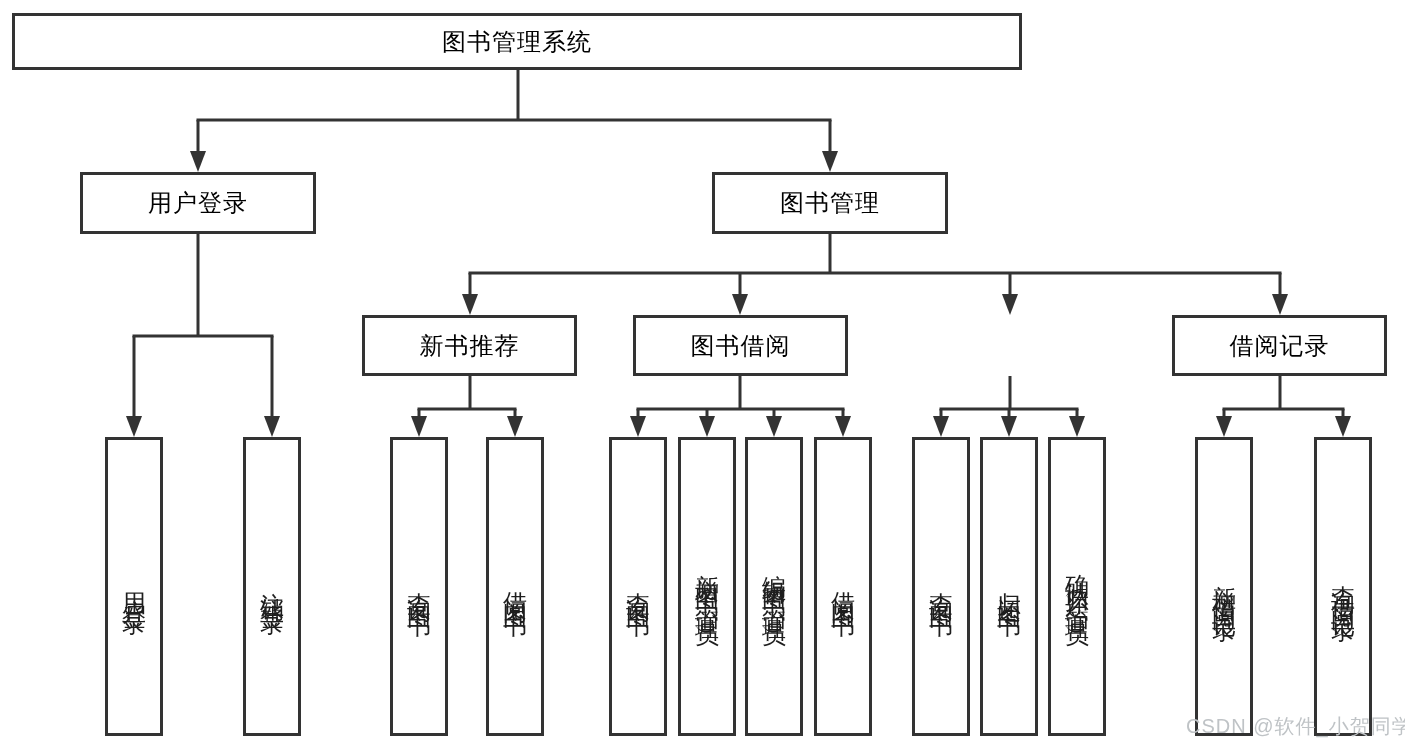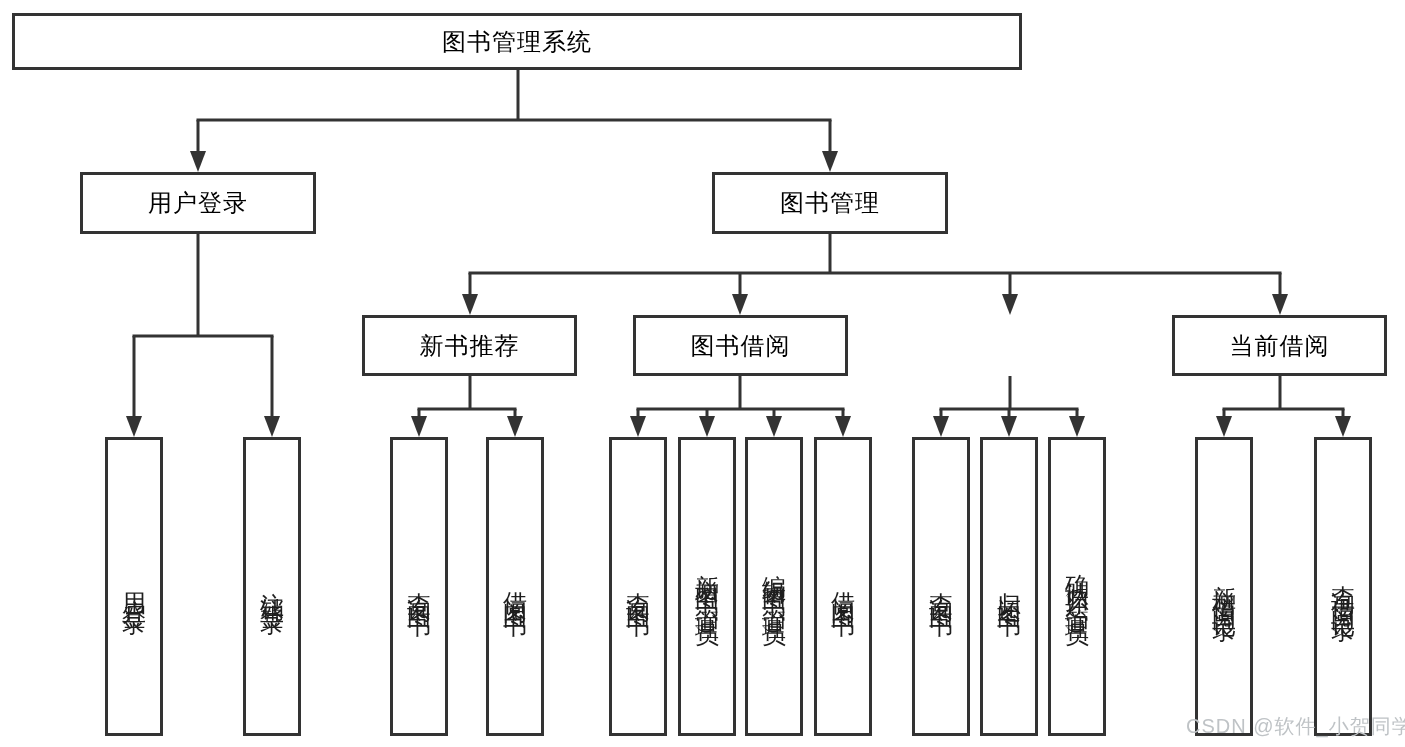--- a/index.html
+++ b/index.html
@@ -142,21 +142,21 @@
     <span>图书管理</span>
   </div>
 
   <div class="box" id="n-book-borrow">
     <span>图书借阅</span>
   </div>
   <div class="box" id="n-new-book">
     <span>新书推荐</span>
   </div>
   <div class="box" id="n-borrow-records">
-    <span>当前借阅</span>
+    <span>借阅记录</span>
   </div>
 
   <div class="leaf" id="l-user-login">
     <span class="vtext">用户登录</span>
   </div>
   <div class="leaf" id="l-logout">
     <span class="vtext">注销登录</span>
   </div>
   <div class="leaf" id="l-nb-query">
     <span class="vtext">查询图书</span>

